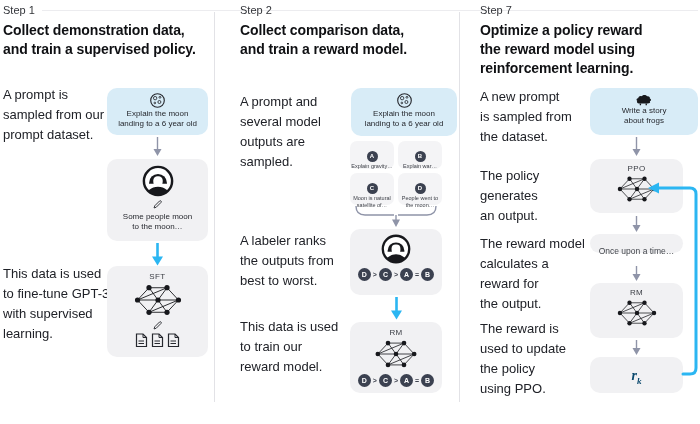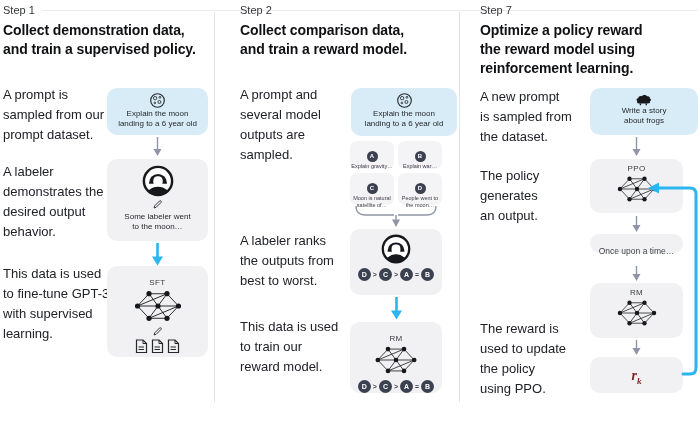--- a/index.html
+++ b/index.html
@@ -12,64 +12,60 @@
   #col2{left:233px;width:225px;}
   #col3{left:472px;width:228px;}
   .pre{white-space:pre-line;}
   .step-label{position:absolute;top:4px;font-size:11px;color:#33353a;}
   .heading{position:absolute;top:21px;margin:0;font-size:14px;line-height:19px;font-weight:bold;color:#0f1013;letter-spacing:-.1px;}
   .para{position:absolute;margin:0;font-size:13px;line-height:20px;color:#202228;}
   .box{position:absolute;border-radius:10px;text-align:center;box-sizing:border-box;}
   .blue{background:var(--prompt-box-bg,#d8ecf7);}
   .gray{background:var(--model-box-bg,#f1f1f3);}
   .boxtext{font-size:8px;line-height:10px;color:#26282e;}
-  .boxtitle{font-size:8px;line-height:9px;color:#3a3d44;letter-spacing:.4px;margin-top:12px;}
+  .boxtitle{font-size:8px;line-height:9px;color:#3a3d44;letter-spacing:.4px;margin-top:6px;}
   .smalltext{font-size:8.5px;color:#44474d;}
   .card{position:absolute;border-radius:7px;background:#f4f4f6;text-align:center;padding-top:3px;box-sizing:border-box;}
   .cardtext{font-size:5.5px;line-height:6.5px;color:#3a3d45;margin-top:1px;}
   .badge{display:inline-block;width:13px;height:13px;border-radius:50%;background:var(--badge-bg,#3b4150);
          color:#fff;font-size:7px;font-weight:bold;line-height:13px;text-align:center;}
   .badge.sm{width:11px;height:11px;font-size:6px;line-height:11px;}
   .rank-row{display:flex;align-items:center;justify-content:center;gap:2px;margin-top:4px;}
   .sep{font-size:7px;font-weight:bold;color:#3f434f;}
   .arrow{position:absolute;}
   .arrow line{stroke:var(--flow-arrow,#8f94a8);}
   .arrow polygon{fill:var(--flow-arrow,#8f94a8);}
   .arrow.cyan line{stroke:var(--feedback-arrow,#2bb6f2);}
   .arrow.cyan polygon{fill:var(--feedback-arrow,#2bb6f2);}
   .brace path,.brace line{stroke:var(--flow-arrow,#8f94a8);fill:none;}
   .brace polygon{fill:var(--flow-arrow,#8f94a8);}
   .feedback path{stroke:var(--feedback-arrow,#2bb6f2);fill:none;}
   .feedback polygon{fill:var(--feedback-arrow,#2bb6f2);}
   .net line{stroke:#17181c;stroke-width:1.1;}
   .net circle{fill:#17181c;}
   .icon-stroke{stroke:#26282e;fill:none;}
-  .rk{font-family:"Liberation Serif",serif;font-style:italic;font-weight:bold;font-size:14px;color:#7f1d1d;margin-top:48px;}
+  .rk{font-family:"Liberation Serif",serif;font-style:italic;font-weight:bold;font-size:14px;color:#0c4a6e;margin-top:48px;}
   .rk sub{font-size:9px;}
   .flexcenter{display:flex;flex-direction:column;align-items:center;}
 </style>
 </head>
 <body>
 
 <div class="canvas">
   <div class="hairline"></div>
   <div class="divider" style="left:214px"></div>
   <div class="divider" style="left:459px"></div>
 
   <section class="col" id="col1">
     <div class="step-label" style="left:3px">Step 1</div>
     <h2 class="heading pre" style="left:3px;width:210px">Collect demonstration data,
 and train a supervised policy.</h2>
     <p class="para pre" style="left:3px;top:85px">A prompt is
 sampled from our
 prompt dataset.</p>
-    <p class="para pre" style="left:3px;top:162px">A labeler
-demonstrates the
-desired output
-behavior.</p>
     <p class="para pre" style="left:3px;top:264px">This data is used
 to fine-tune GPT-3
 with supervised
 learning.</p>
 
     <div class="box blue flexcenter" style="left:107px;top:88px;width:101px;height:47px">
       <svg width="17" height="17" viewBox="0 0 18 18" style="margin-top:4px">
         <circle class="icon-stroke" cx="9" cy="9" r="7.2" stroke-width="1.2" fill="#fdfdfd"></circle>
         <circle class="icon-stroke" cx="6.5" cy="6.5" r="1.8" stroke-width=".9"></circle>
         <circle class="icon-stroke" cx="11.6" cy="5.6" r="1" stroke-width=".9"></circle>
@@ -95,21 +91,21 @@
         <circle cx="17" cy="17" r="15" fill="#fff" stroke="#17181c" stroke-width="2.6"></circle>
         <g clip-path="url(#avc1)">
           <path d="M7.5,19 a9.5,9.5 0 0 1 19,0 v1 h-19 z" fill="#17181c"></path>
           <rect x="12" y="12" width="10" height="10.5" rx="4.5" fill="#fff"></rect>
           <path d="M4,34 a13,11 0 0 1 26,0 z" fill="#17181c"></path>
         </g>
       </svg>
       <svg width="11" height="11" viewBox="0 0 12 12" style="margin-top:2px">
         <path class="icon-stroke" d="M2.2,9.8 L3,7.4 8.2,2.2 a1.1,1.1 0 0 1 1.6,1.6 L4.6,9 2.2,9.8 z" stroke-width="1" stroke-linejoin="round"></path>
       </svg>
-      <div class="boxtext pre" style="margin-top:2px">Some labeler went
+      <div class="boxtext pre" style="margin-top:2px">Some people moon
 to the moon…</div>
     </div>
 
     <svg class="arrow cyan" style="left:151px;top:243px" width="13" height="23">
       <line x1="6.5" y1="0" x2="6.5" y2="14" stroke-width="2.6"></line>
         <polygon points="1,13.5 12,13.5 6.5,22.5"></polygon>
     </svg>
 
     <div class="box gray flexcenter" style="left:107px;top:266px;width:101px;height:91px">
       <div class="boxtitle">SFT</div>
@@ -159,21 +155,21 @@
             <line class="icon-stroke" x1="3.5" y1="10.5" x2="9" y2="10.5" stroke-width="1"></line>
         </svg>
       </div>
     </div>
   </section>
 
   <section class="col" id="col2">
     <div class="step-label" style="left:7px">Step 2</div>
     <h2 class="heading pre" style="left:7px;width:215px">Collect comparison data,
 and train a reward model.</h2>
-    <p class="para pre" style="left:7px;top:85px">A prompt and
+    <p class="para pre" style="left:7px;top:92px">A prompt and
 several model
 outputs are
 sampled.</p>
     <p class="para pre" style="left:7px;top:231px">A labeler ranks
 the outputs from
 best to worst.</p>
     <p class="para pre" style="left:7px;top:317px">This data is used
 to train our
 reward model.</p>
 
@@ -286,20 +282,24 @@
     <div class="step-label" style="left:8px">Step 7</div>
     <h2 class="heading pre" style="left:8px;width:218px">Optimize a policy reward
 the reward model using
 reinforcement learning.</h2>
     <p class="para pre" style="left:8px;top:87px">A new prompt
 is sampled from
 the dataset.</p>
     <p class="para pre" style="left:8px;top:166px">The policy
 generates
 an output.</p>
+    <p class="para pre" style="left:8px;top:234px">The reward model
+calculates a
+reward for
+the output.</p>
     <p class="para pre" style="left:8px;top:319px">The reward is
 used to update
 the policy
 using PPO.</p>
 
     <div class="box blue flexcenter" style="left:118px;top:88px;width:108px;height:47px">
       <svg width="18" height="13" viewBox="0 0 20 14" style="margin-top:5px">
         <path d="M4.5,11.5 C2.5,11.5 1.5,10 2.5,8.5 C1,8 1.5,5.5 3.5,5.5 C4,3.5 6,2.5 7.5,3.5 C9,1.5 12,1.5 13.5,3.5 C15.5,3 17,4.5 16.5,6 C18,6.5 18.5,8.5 16.5,9 C17.5,10.5 16,11.5 14,11.5 z" fill="#17191d"></path>
         <line x1="6" y1="11.5" x2="6" y2="13.4" stroke="#17191d" stroke-width="1.5"></line>
         <line x1="12.5" y1="11.5" x2="12.5" y2="13.4" stroke="#17191d" stroke-width="1.5"></line>

